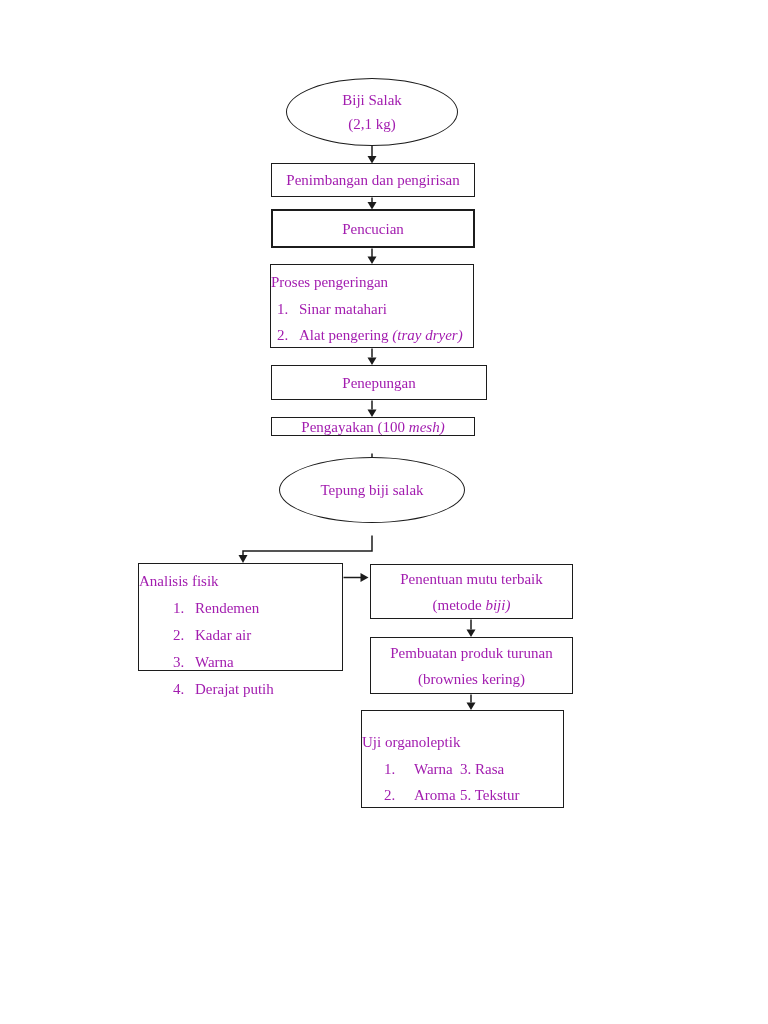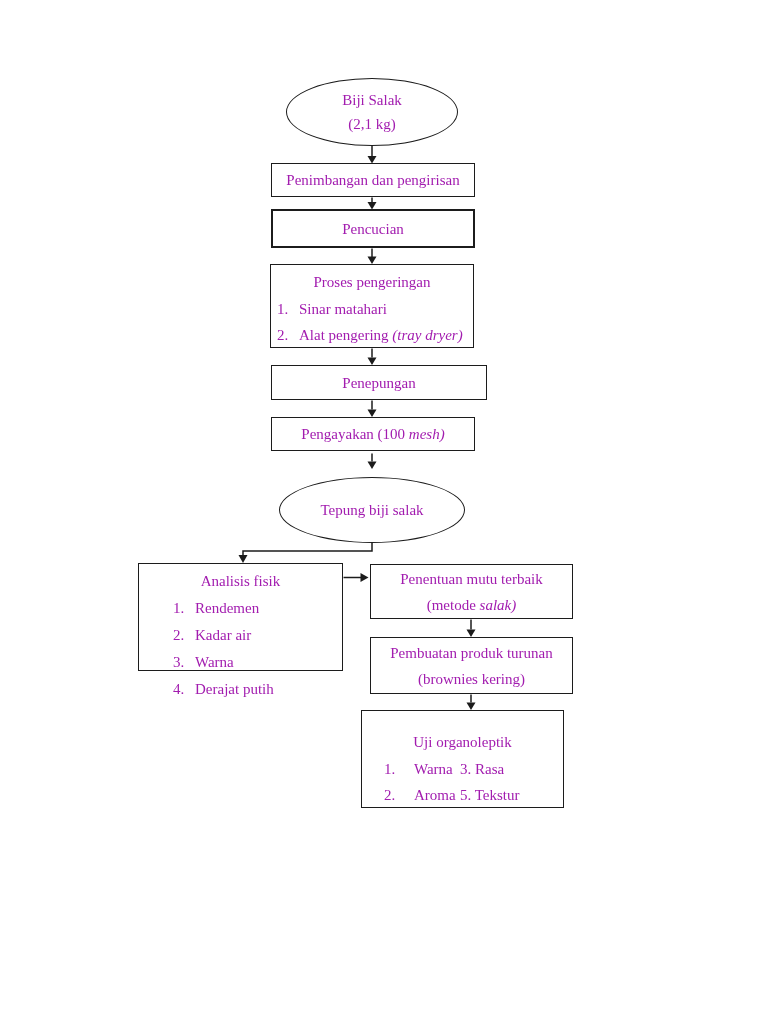--- a/index.html
+++ b/index.html
@@ -36,21 +36,21 @@
     flex-direction: column;
     align-items: center;
     justify-content: center;
     text-align: center;
     line-height: 26px;
   }
   .border-thick { border-width: 2.2px; }
   .border-med { border-width: 1.8px; }
   .cline { line-height: 26px; text-align: center; display: block; width: 100%; }
   .listbox { padding-top: 4px; }
-  .listbox .title { line-height: 27px; text-align: center; }
+  .listbox .title { line-height: 27px; }
   .item { display: flex; line-height: 26px; }
   .item .num { flex: 0 0 22px; }
   .indent-sm { padding-left: 6px; padding-right: 4px; }
   .indent-lg { padding-left: 34px; padding-right: 4px; }
   .list27 .item, .list27 .title { line-height: 27px; }
   .uji-row { display: flex; line-height: 26px; padding-left: 22px; }
   .uji-row .num { flex: 0 0 30px; }
   .uji-row .left-text { flex: 0 0 46px; }
   em { font-style: italic; }
 </style>
@@ -124,25 +124,25 @@
     <div class="item indent-sm">
       <span class="num">2.</span>
       <span><span>Alat pengering </span><em>(tray dryer)</em></span>
     </div>
   </div>
 
   <div class="node center-box" style="left:271px; top:365px; width:216px; height:35px;">
     <span>Penepungan</span>
   </div>
 
-  <div class="node center-box" style="left:271px; top:417px; width:204px; height:34px;">
+  <div class="node center-box" style="left:271px; top:417px; width:204px; height:19px;">
     <span><span>Pengayakan (100 </span><em>mesh)</em></span>
   </div>
 
-  <div class="node ellipse" style="left:279px; top:477px; width:186px; height:66px;text-align:right;">
+  <div class="node ellipse" style="left:279px; top:457px; width:186px; height:66px;text-align:right;">
     <span>Tepung biji salak</span>
   </div>
 
   <div class="node listbox list27 border-med" style="left:138px; top:563px; width:205px; height:108px;">
     <div class="title">Analisis fisik</div>
     <div class="item indent-lg">
       <span class="num">1.</span>
       <span>Rendemen</span>
     </div>
     <div class="item indent-lg">
@@ -154,21 +154,21 @@
       <span>Warna</span>
     </div>
     <div class="item indent-lg">
       <span class="num">4.</span>
       <span>Derajat putih</span>
     </div>
   </div>
 
   <div class="node center-box" style="left:370px; top:564px; width:203px; height:55px;">
     <span class="cline">Penentuan mutu terbaik</span>
-    <span class="cline"><span>(metode </span><em>salak)</em></span>
+    <span class="cline"><span>(metode </span><em>biji)</em></span>
   </div>
 
   <div class="node center-box" style="left:370px; top:637px; width:203px; height:57px;">
     <span class="cline">Pembuatan produk turunan</span>
     <span class="cline">(brownies kering)</span>
   </div>
 
   <div class="node listbox border-med" style="left:361px; top:710px; width:203px; height:98px; padding-top:18px;">
     <div class="title">Uji organoleptik</div>
     <div class="uji-row">

